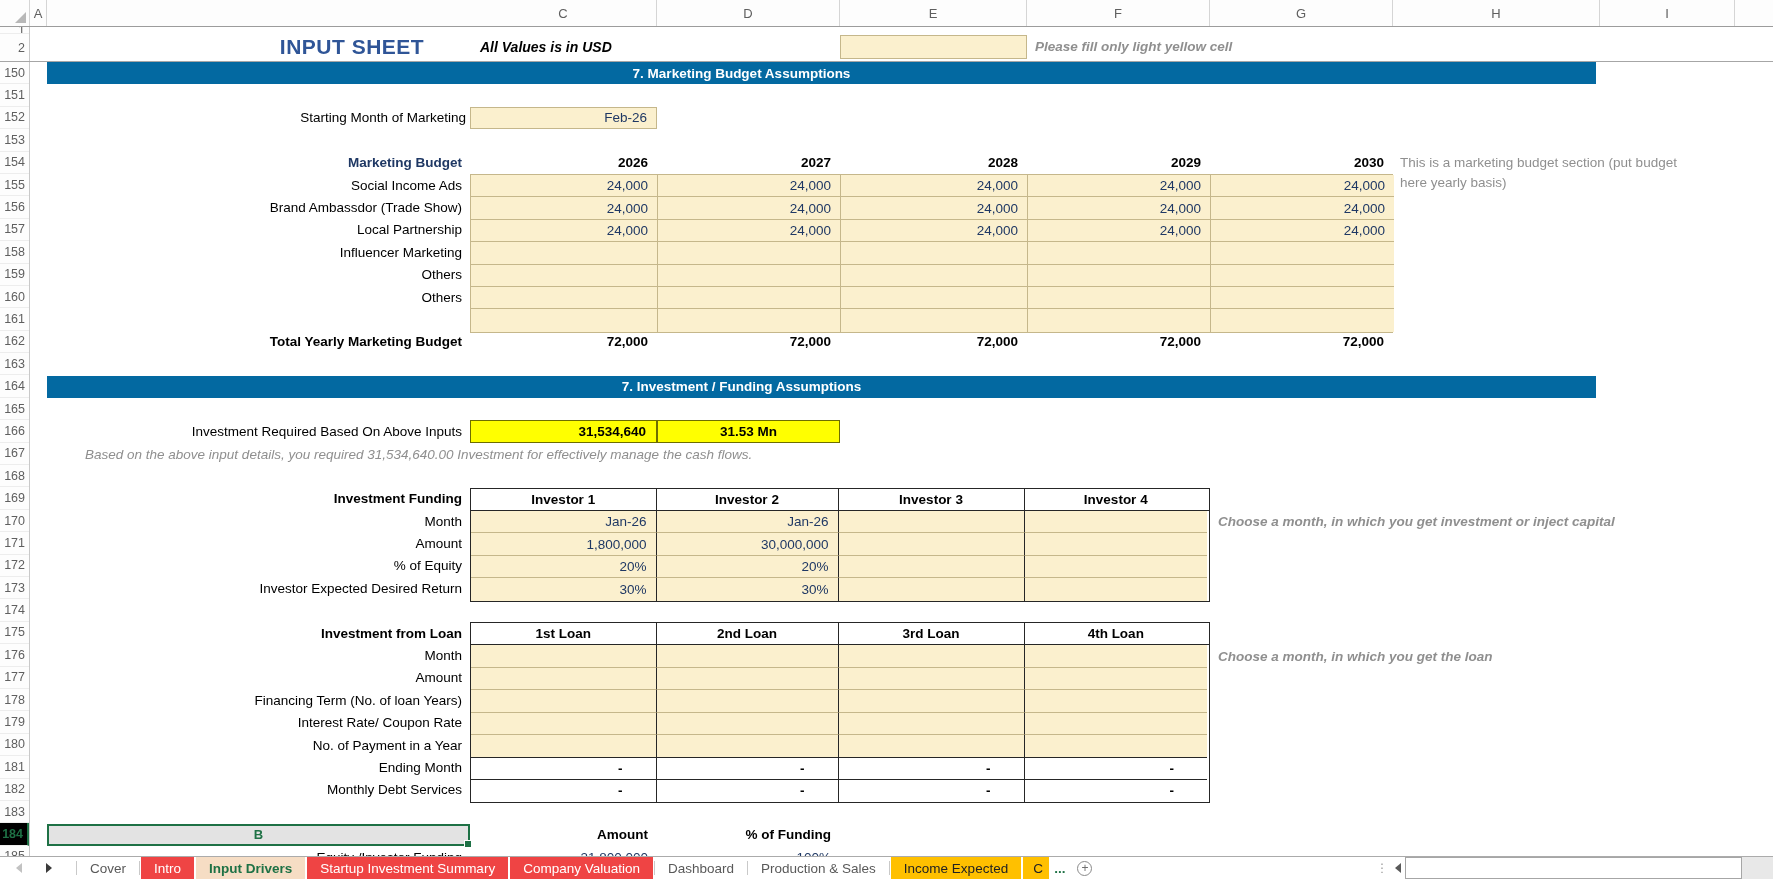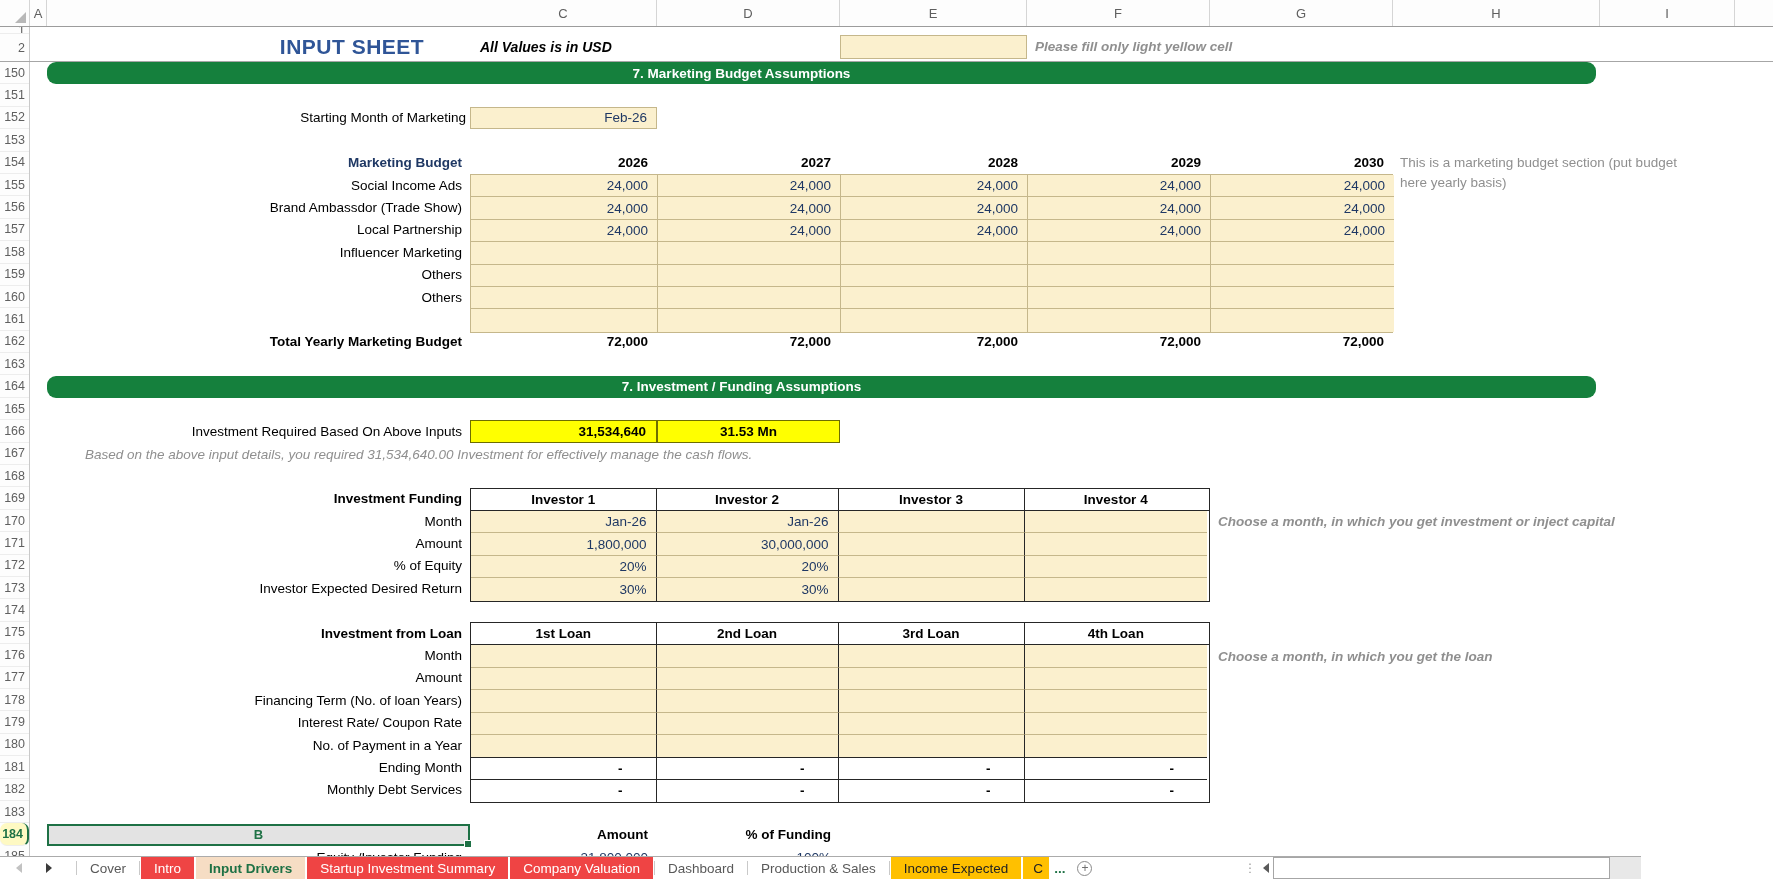--- a/index.html
+++ b/index.html
@@ -18,36 +18,36 @@
   .corner { position:absolute; top:0; left:0; width:30px; height:26px; border-right:1px solid #D5D5D5; background:#FDFDFD; }
   .corner:after { content:''; position:absolute; right:3px; bottom:3px; width:0; height:0;
                   border-left:11px solid transparent; border-bottom:11px solid #B8B8B8; }
 
   
   .gutter { position:absolute; top:27px; left:0; width:30px; height:829px; background:#FDFDFD; border-right:1px solid #C9C9C9; overflow:hidden; }
   .grow { height:22.4px; display:flex; align-items:center; justify-content:flex-end; padding-right:4px;
           font-size:12.5px; color:#5F5F5F; border-bottom:1px solid #EDEDED; }
   .grow-1 { height:7px; overflow:hidden; }
   .grow-2 { height:28px; }
-  .gutter-rows > :nth-child(35) { background:#fef9c3; color:#1E7145; font-weight:bold; border-right:2px solid #1E7145;border-radius:7px; }
+  .gutter-rows > :nth-child(35) { background:#000000; color:#1E7145; font-weight:bold; border-right:2px solid #1E7145; }
 
   .freeze-line { position:absolute; top:61px; left:0; width:1773px; height:1px; background:#A6A6A6; }
 
   
   .cell { position:absolute; display:flex; align-items:center; font-size:13.5px; height:22.4px; }
   .r { justify-content:flex-end; text-align:right; }
   .c { justify-content:center; text-align:center; }
   .b { font-weight:bold; }
   .navy { color:#1F3864; }
   .gray-note { color:#8F8F8F; }
   .pr9 { padding-right:9px; }
 
   
-  .banner { position:absolute; left:47px; width:1549px; height:22px; background:#15803d; color:#fff;
-            font-weight:bold; font-size:13.5px; display:flex; align-items:center; justify-content:center; padding-right:160px;border-radius:9px; }
+  .banner { position:absolute; left:47px; width:1549px; height:22px; background:#0369a1; color:#fff;
+            font-weight:bold; font-size:13.5px; display:flex; align-items:center; justify-content:center; padding-right:160px; }
 
   
   .ycell { background:#FBF0CE; border:1px solid #C5B78B; }
 
   
   .lstack { position:absolute; left:47px; width:419px; }
   .lstack > div { height:22.4px; display:flex; align-items:center; justify-content:flex-end; text-align:right;
                   padding-right:4px; font-size:13.5px; }
 
   
@@ -76,21 +76,21 @@
   .xrows > .xrow:last-child > div { border-bottom:none; }
   .xrow.calc > div { background:#fff; border-bottom:1px solid #262626; color:#000; font-weight:bold; padding-right:33px; }
   .xrows-calc > .xrow:first-child > div { border-top:1px solid #262626; }
   .xrows-calc > .xrow:last-child > div { border-bottom:none; }
 
   
   .sel { position:absolute; left:47px; top:823.6px; width:423px; height:22.4px; border:2px solid #1E7145; z-index:5; }
   .sel:after { content:''; position:absolute; right:-4px; bottom:-4px; width:6px; height:6px; background:#1E7145; border:1px solid #fff; }
 
   
-  .tabbar { position:absolute; left:0; top:856px; width:1641px; height:23px; background:#fff;
+  .tabbar { position:absolute; left:0; top:856px; width:1773px; height:23px; background:#fff;
             border-top:1px solid #ABABAB; display:flex; align-items:stretch; font-size:13.5px; z-index:10; }
   .tab { display:flex; align-items:center; padding:0 13px; color:#595959; white-space:nowrap; }
   .tab.blue { background:#ef4444; color:#fff; margin:0 1px; }
   .tab.active { background:#F6DDC4; color:#1E7145; font-weight:bold; margin:0 1px; }
   .tab.orange { background:#FFC000; color:#222; margin:0 1px; }
   .tab.partial { width:26px; overflow:hidden; padding:0 0 0 10px; }
   .tsep { width:1px; height:14px; background:#C9C9C9; align-self:center; }
   .navarrow { align-self:center; width:0; height:0; }
   .arr-left-dis { border-top:5px solid transparent; border-bottom:5px solid transparent; border-right:6px solid #C2C2C2; margin-left:16px; }
   .arr-right { border-top:5px solid transparent; border-bottom:5px solid transparent; border-left:6px solid #3B3B3B; margin-left:24px; margin-right:24px; }

